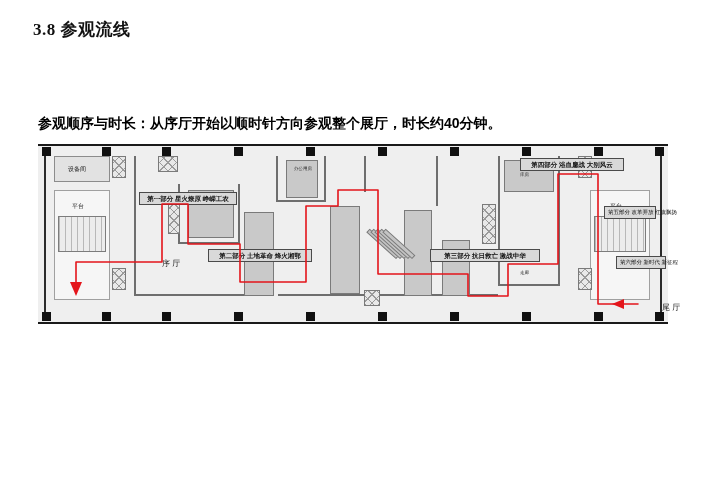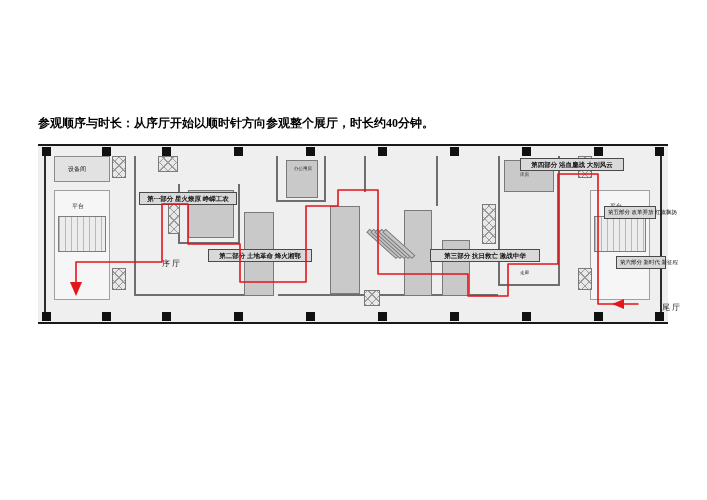--- a/index.html
+++ b/index.html
@@ -29,23 +29,23 @@
     font-weight: bold;
     font-size: 17px;
     color: #111111;
     letter-spacing: 0.5px;
     white-space: nowrap;
   }
   .caption {
     position: absolute;
     left: 38px;
     top: 115px;
-    font-family: Liberation Serif, serif;
+    font-family: Liberation Sans, sans-serif;
     font-weight: bold;
-    font-size: 12px;
+    font-size: 14px;
     color: #000000;
     white-space: nowrap;
   }
   .plan {
     position: absolute;
     left: 38px;
     top: 144px;
     width: 630px;
     height: 196px;
     background: #ffffff;
@@ -121,21 +121,21 @@
   }
   .plan-label-sm {
     position: absolute;
     font-family: "Liberation Sans", sans-serif;
     font-size: 4.5px;
     color: #333333;
     white-space: nowrap;
   }
   .plan-label-big {
     position: absolute;
-    font-family: Liberation Serif, serif;
+    font-family: Liberation Sans, sans-serif;
     font-size: 8px;
     color: #111111;
     white-space: nowrap;
   }
   .tag {
     position: absolute;
     background: #d9d9d9;
     border: 1px solid #4a4a4a;
     color: #111111;
     font-family: "Liberation Sans", sans-serif;
@@ -170,20 +170,21 @@
     position: absolute;
     background: #c4c4c4;
     border: 1px solid #7a7a7a;
   }
 </style>
 </head>
 <body>
 
 <div class="page">
 
+  <div class="section-title">3.8 参观流线</div>
 
   <div class="caption">参观顺序与时长：从序厅开始以顺时针方向参观整个展厅，时长约40分钟。</div>
 
   <div class="plan">
 
     <div class="plan-body"></div>
     <div class="plan-bottom-strip"></div>
 
     <div class="wall" style="left:6px; top:3px; width:2px; height:174px;"></div>
     <div class="wall" style="left:622px; top:3px; width:2px; height:174px;"></div>

